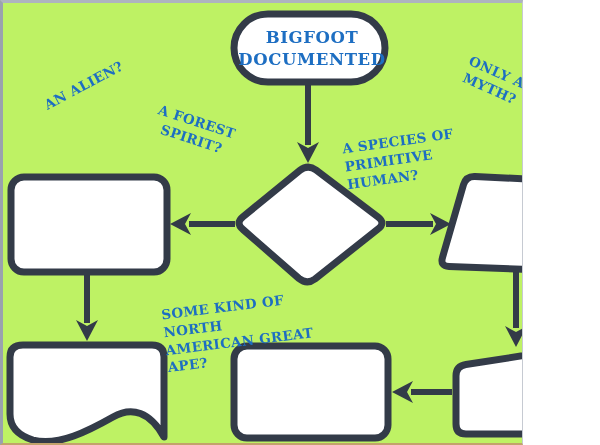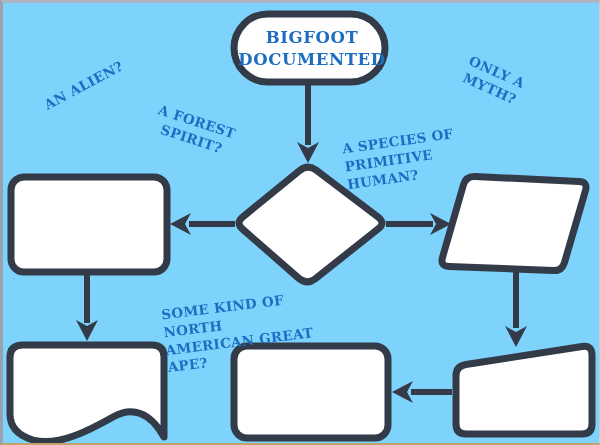--- a/index.html
+++ b/index.html
@@ -1,18 +1,18 @@
 <!DOCTYPE html>
 <html><head>
 <meta charset="utf-8">
 <style>
   html,body{margin:0;padding:0;background:#fff;}
   .canvas{
-    position:relative;width:600px;height:445px;overflow:hidden;
-    box-sizing:border-box;background:#7dd3fc;
+    position:relative;width:523px;height:445px;overflow:hidden;
+    box-sizing:border-box;background:#bef264;
     border-top:3px solid #aeb4c0;
     border-left:3px solid #9aa2ae;
     border-right:1px solid #c6cad2;
     border-bottom:2px solid #c2a36b;
     font-family:"DejaVu Serif","Liberation Serif",serif;
   }
   svg{position:absolute;left:0;top:0;}
   .shape{fill:#ffffff;stroke:#333b48;stroke-width:7;stroke-linejoin:round;}
   .conn{stroke:#333b48;stroke-width:6;fill:none;}
   .head{fill:#333b48;stroke:none;}

